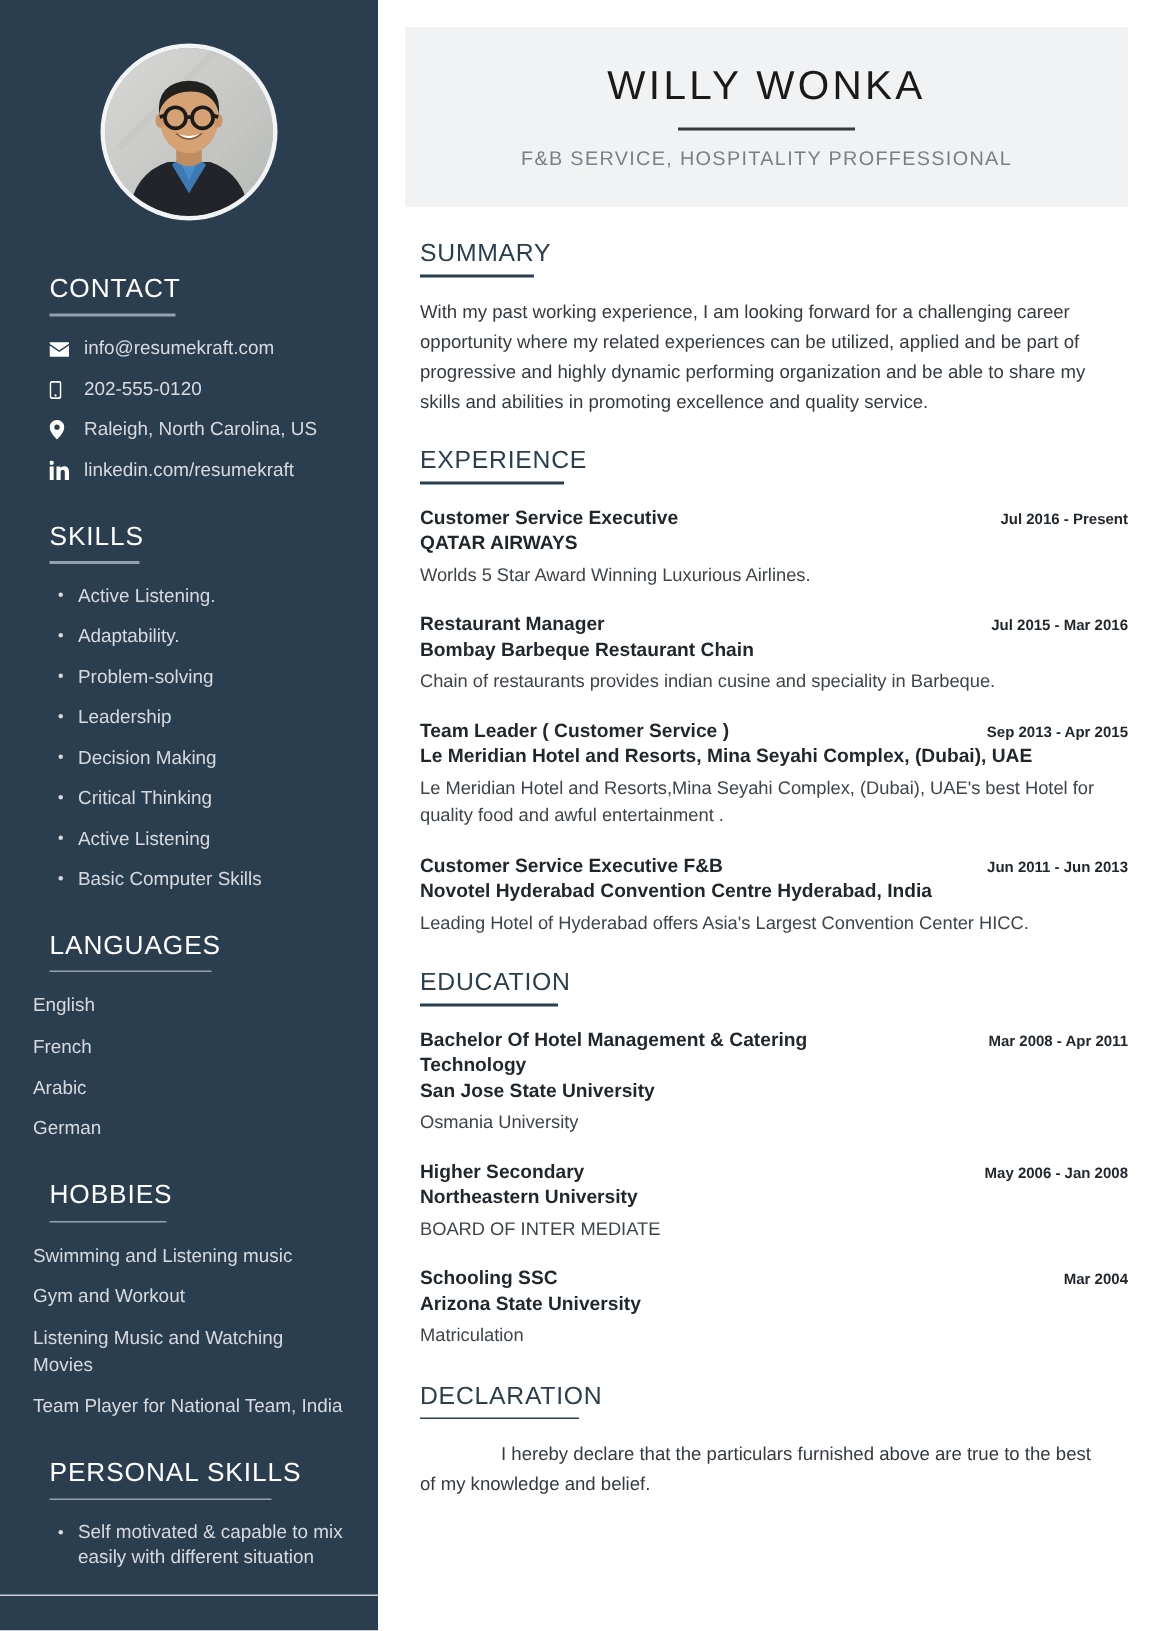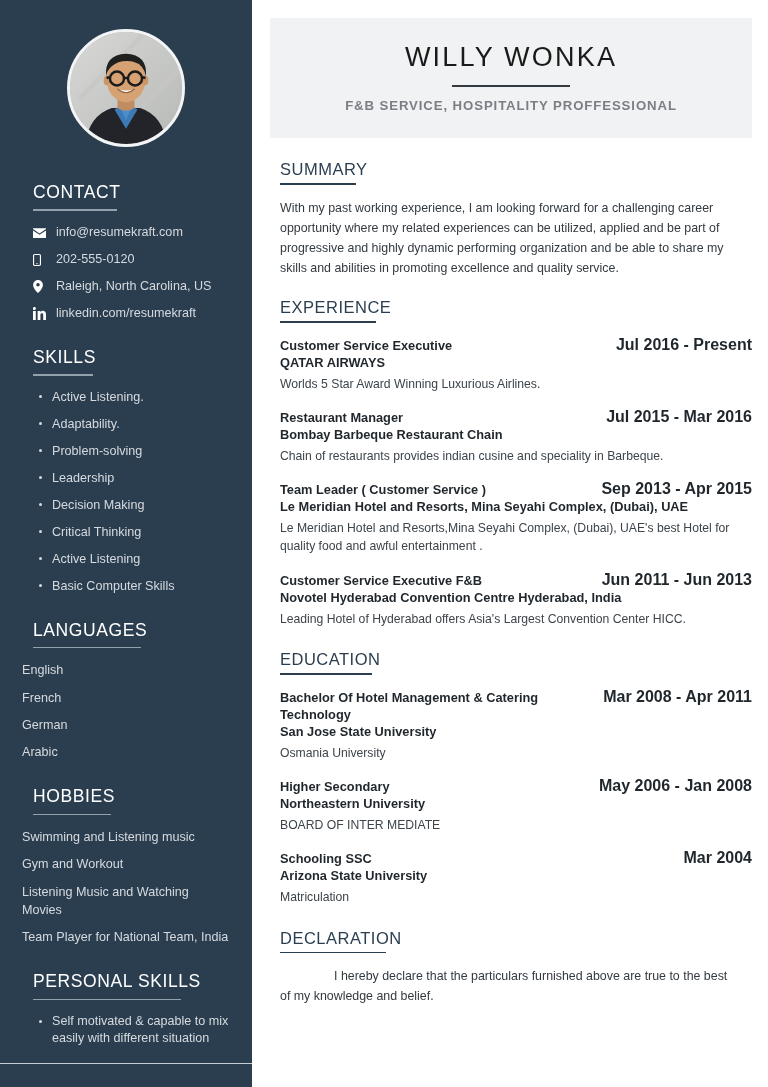--- a/index.html
+++ b/index.html
@@ -170,21 +170,20 @@
     height: 2px;
     background: #333a40;
     margin: 12px 0 11px 0;
   }
   .job-title {
     font-size: 13.2px;
     letter-spacing: 0.9px;
     color: #7a7f85;
     margin: 0;
     text-align: left;
-    font-weight: bold;
   }
 
   .main-body {
     position: absolute;
     left: 28px;
     right: 16px;
     top: 160px;
   }
 
   .sec { margin-bottom: 0; }
@@ -223,21 +222,21 @@
     gap: 10px;
   }
   .entry-title {
     font-size: 12.8px;
     font-weight: bold;
     color: #1f262c;
     line-height: 1.33;
     flex: 1 1 auto;
   }
   .entry-date {
-    font-size: 16px;
+    font-size: 10px;
     font-weight: bold;
     color: #1f262c;
     white-space: nowrap;
     flex: 0 0 auto;
     text-align: center;
   }
   .entry-org {
     font-size: 12.8px;
     font-weight: bold;
     color: #1f262c;
@@ -381,22 +380,22 @@
           <li class="bullet-item">Basic Computer Skills</li>
         </ul>
       </section>
 
       <section class="side-section">
         <h2 class="side-heading">LANGUAGES</h2>
         <div class="side-rule w-lang"></div>
         <ul class="plain-list">
           <li class="plain-item">English</li>
           <li class="plain-item">French</li>
+          <li class="plain-item">Arabic</li>
           <li class="plain-item">German</li>
-          <li class="plain-item">Arabic</li>
         </ul>
       </section>
 
       <section class="side-section">
         <h2 class="side-heading">HOBBIES</h2>
         <div class="side-rule w-hob"></div>
         <ul class="plain-list">
           <li class="plain-item">Swimming and Listening music</li>
           <li class="plain-item">Gym and Workout</li>
           <li class="plain-item">Listening Music and Watching Movies</li>

